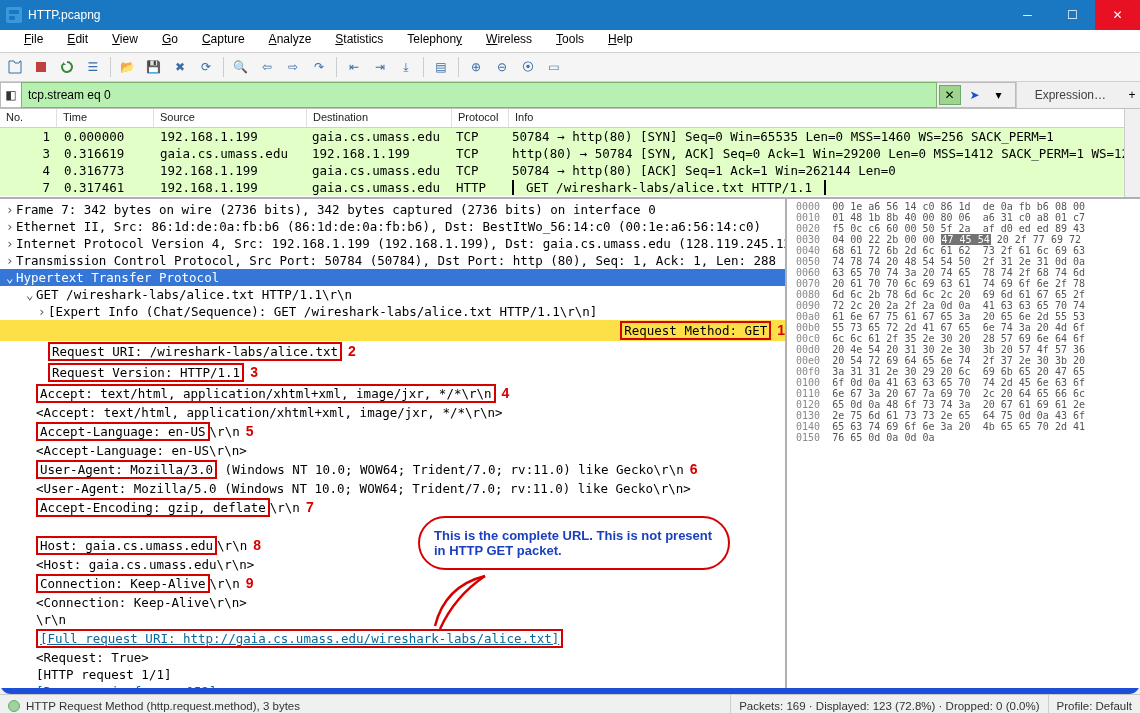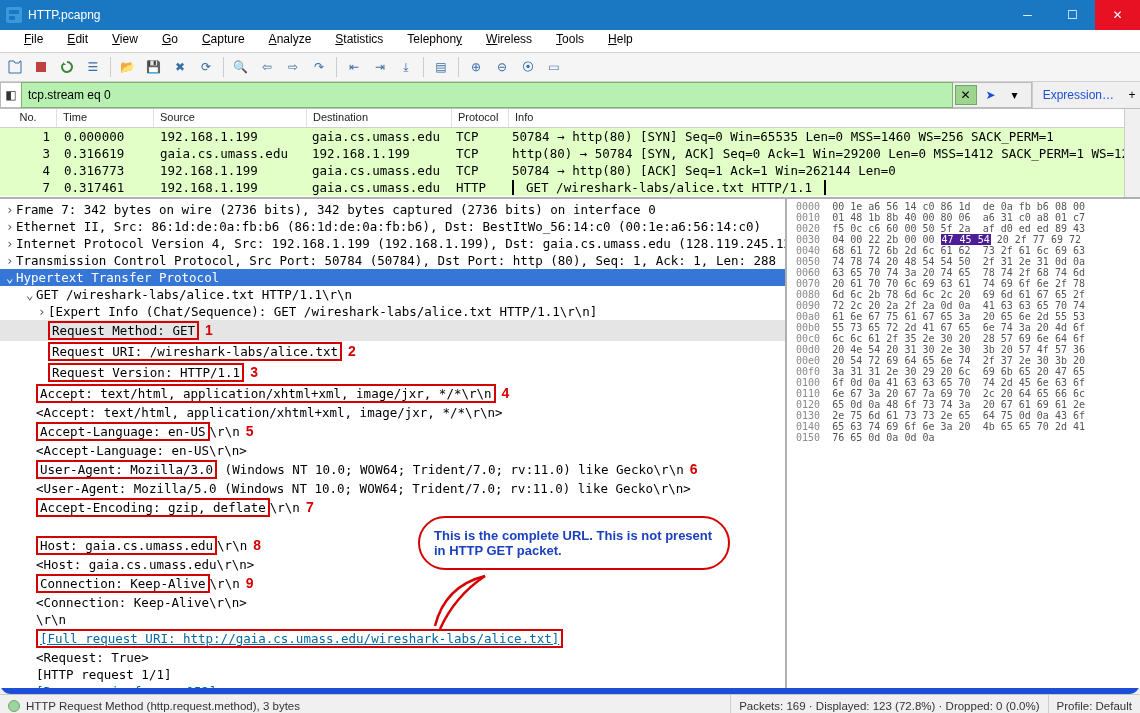--- a/index.html
+++ b/index.html
@@ -97,22 +97,22 @@
     border:1px solid #bbb;
     border-left:none;
     padding-right:4px;
   }
   .filter-right .chip {
     width:20px; height:18px; margin:0 2px;
     display:flex; align-items:center; justify-content:center;
     font-size:12px;
   }
   .expr {
-    padding: 0 10px;
-    color:#1d4ed8;
+    padding: 0 18px;
+    color:#404040;
     display:flex; align-items:center;
     border-left:1px solid #ccc;
   }
   .plus { width:16px; display:flex; align-items:center; justify-content:center; }
 
   
   .panes { display:flex; flex-direction:column; height: calc(713px - 30px - 22px - 28px - 26px - 22px); }
   .pkt-list-wrap { position:relative; }
   .pkt-list {
     height: 88px;
@@ -123,21 +123,21 @@
   }
   .pkt-head {
     display:flex;
     height:18px;
     background:#fff;
     border-bottom:1px solid #d0d0d0;
     font-size:11px;
     color:#222;
   }
   .pkt-head div { padding:2px 6px; border-right:1px solid #e0e0e0;}
-  .col-no { width:44px; text-align:center; padding-right:8px;}
+  .col-no { width:44px; text-align:left; padding-right:8px;}
   .col-time { width:84px;}
   .col-src { width:140px;}
   .col-dst { width:132px;}
   .col-proto { width:44px;}
   .col-info { flex:1;}
   .pkt-row {
     display:flex;
     font-family: "Consolas","Lucida Console", monospace;
     font-size:12.5px;
     height:17px;
@@ -170,39 +170,39 @@
     font-size:12.5px;
     overflow:auto;
     padding: 2px 0;
     position:relative;
   }
   .details .row { padding: 1px 0 1px 6px; white-space:pre;}
   .details .row.l1 { padding-left: 26px;}
   .details .row.l2 { padding-left: 38px;}
   .caret { display:inline-block; width:10px; color:#555;}
   .hl-row { background:#3576d6; color:#fff;}
-  .hl-field { background:#e5e5e5;}
+  .hl-field { background:#fde047;text-align:right;}
   .link { color:#0369a1; text-decoration:underline;}
   .redbox { border:2px solid #d60000; padding:0 2px; display:inline-block;}
   .redlabel { color:#d60000; font-weight:bold; font-family:Arial,sans-serif; font-size:14px; padding-left:6px;}
 
   .bytes {
     width: 335px;
     background:#fff;
     font-family:"Consolas","Lucida Console", monospace;
     font-size:10px;
     border-left: 2px solid #b0b0b0;
     overflow:auto;
     padding: 2px 9px;
     white-space:pre;
     color:#555;
     position:relative;
   }
   .bytes .offset{ color:#888; }
-  .bytes .sel { background:#4c1d95; color:#fff; padding:0 1px;}
+  .bytes .sel { background:#737373; color:#fff; padding:0 1px;}
 
   .statusbar {
     height:22px;
     background:#f0f0f0;
     border-top:1px solid #c8c8c8;
     display:flex;
     align-items:center;
     font-size:11.5px;
     color:#333;
   }

